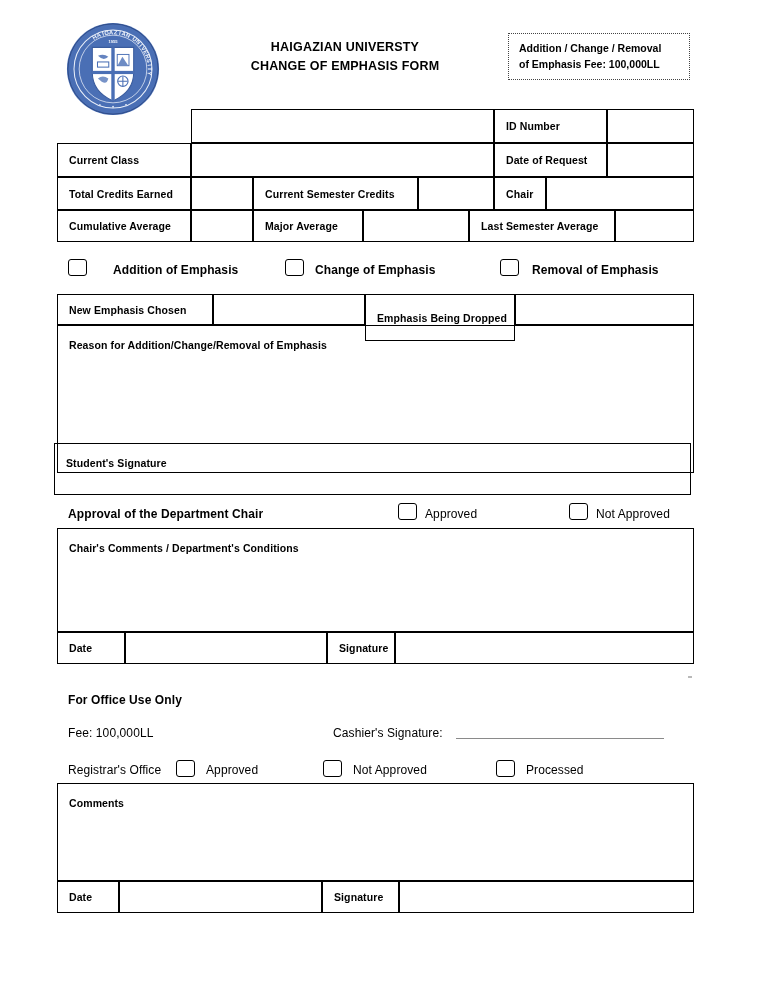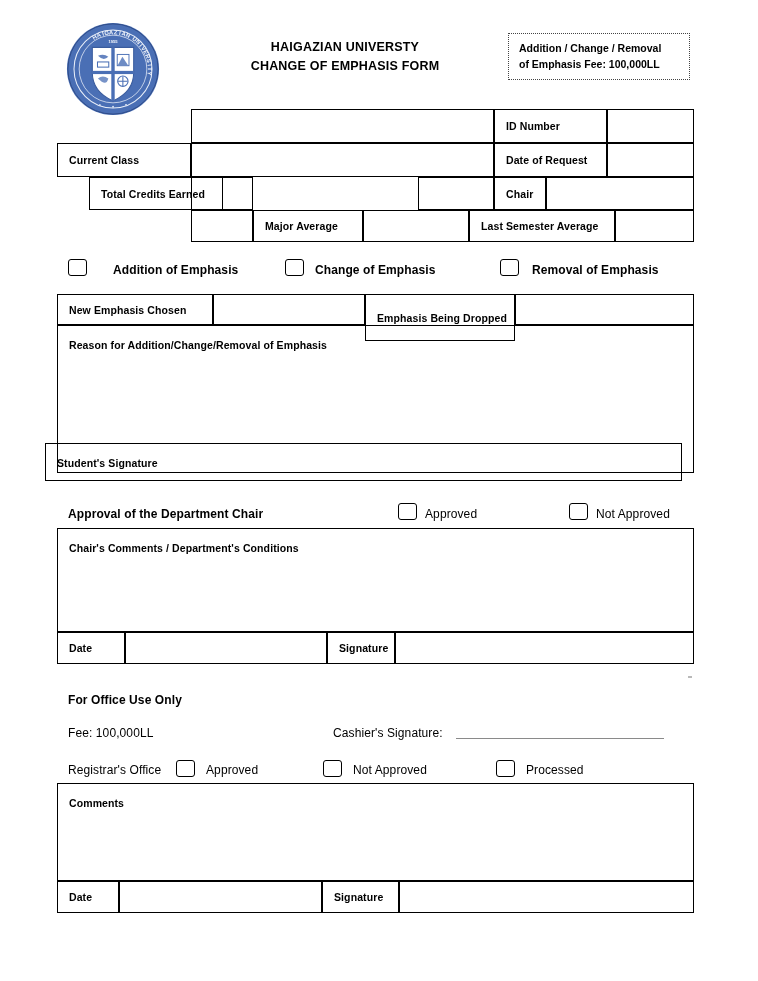--- a/index.html
+++ b/index.html
@@ -201,36 +201,42 @@
   <div class="cell" style="left:191px; top:143px; width:303px; height:34px;">
     <span class="lbl"></span>
   </div>
   <div class="cell" style="left:494px; top:143px; width:113px; height:34px;">
     <span class="lbl">Date of Request</span>
   </div>
   <div class="cell" style="left:607px; top:143px; width:87px; height:34px;">
     <span class="lbl"></span>
   </div>
 
-  <div class="cell" style="left:57px; top:177px; width:134px; height:33px;margin-left:32px;">
+  <div class="cell" style="left:57px; top:177px; width:134px; height:33px;">
     <span class="lbl">Total Credits Earned</span>
   </div>
   <div class="cell" style="left:191px; top:177px; width:62px; height:33px;">
     <span class="lbl"></span>
+  </div>
+  <div class="cell" style="left:253px; top:177px; width:165px; height:33px;">
+    <span class="lbl">Current Semester Credits</span>
   </div>
   <div class="cell" style="left:418px; top:177px; width:76px; height:33px;">
     <span class="lbl"></span>
   </div>
   <div class="cell" style="left:494px; top:177px; width:52px; height:33px;">
     <span class="lbl">Chair</span>
   </div>
   <div class="cell" style="left:546px; top:177px; width:148px; height:33px;">
     <span class="lbl"></span>
   </div>
 
+  <div class="cell" style="left:57px; top:210px; width:134px; height:32px;">
+    <span class="lbl">Cumulative Average</span>
+  </div>
   <div class="cell" style="left:191px; top:210px; width:62px; height:32px;">
     <span class="lbl"></span>
   </div>
   <div class="cell" style="left:253px; top:210px; width:110px; height:32px;">
     <span class="lbl">Major Average</span>
   </div>
   <div class="cell" style="left:363px; top:210px; width:106px; height:32px;">
     <span class="lbl"></span>
   </div>
   <div class="cell" style="left:469px; top:210px; width:146px; height:32px;">
@@ -259,21 +265,21 @@
     <span class="lbl">Emphasis Being Dropped</span>
   </div>
   <div class="cell" style="left:515px; top:294px; width:179px; height:31px;">
     <span class="lbl"></span>
   </div>
 
   <div class="cell tall" style="left:57px; top:325px; width:637px; height:148px;">
     <span class="lbl">Reason for Addition/Change/Removal of Emphasis</span>
   </div>
 
-  <div class="cell tall" style="left:45px; top:443px; width:637px; height:38px;">
+  <div class="cell tall" style="left:54px; top:443px; width:637px; height:52px;">
     <span class="lbl">Student's Signature</span>
   </div>
 
   <div class="ftext heavy" style="left:68px; top:507px;">Approval of the Department Chair</div>
 
   <div class="chk" style="left:398px; top:503px;"></div>
   <div class="ftext plain" style="left:425px; top:507px;">Approved</div>
 
   <div class="chk" style="left:569px; top:503px;"></div>
   <div class="ftext plain" style="left:596px; top:507px;">Not Approved</div>

